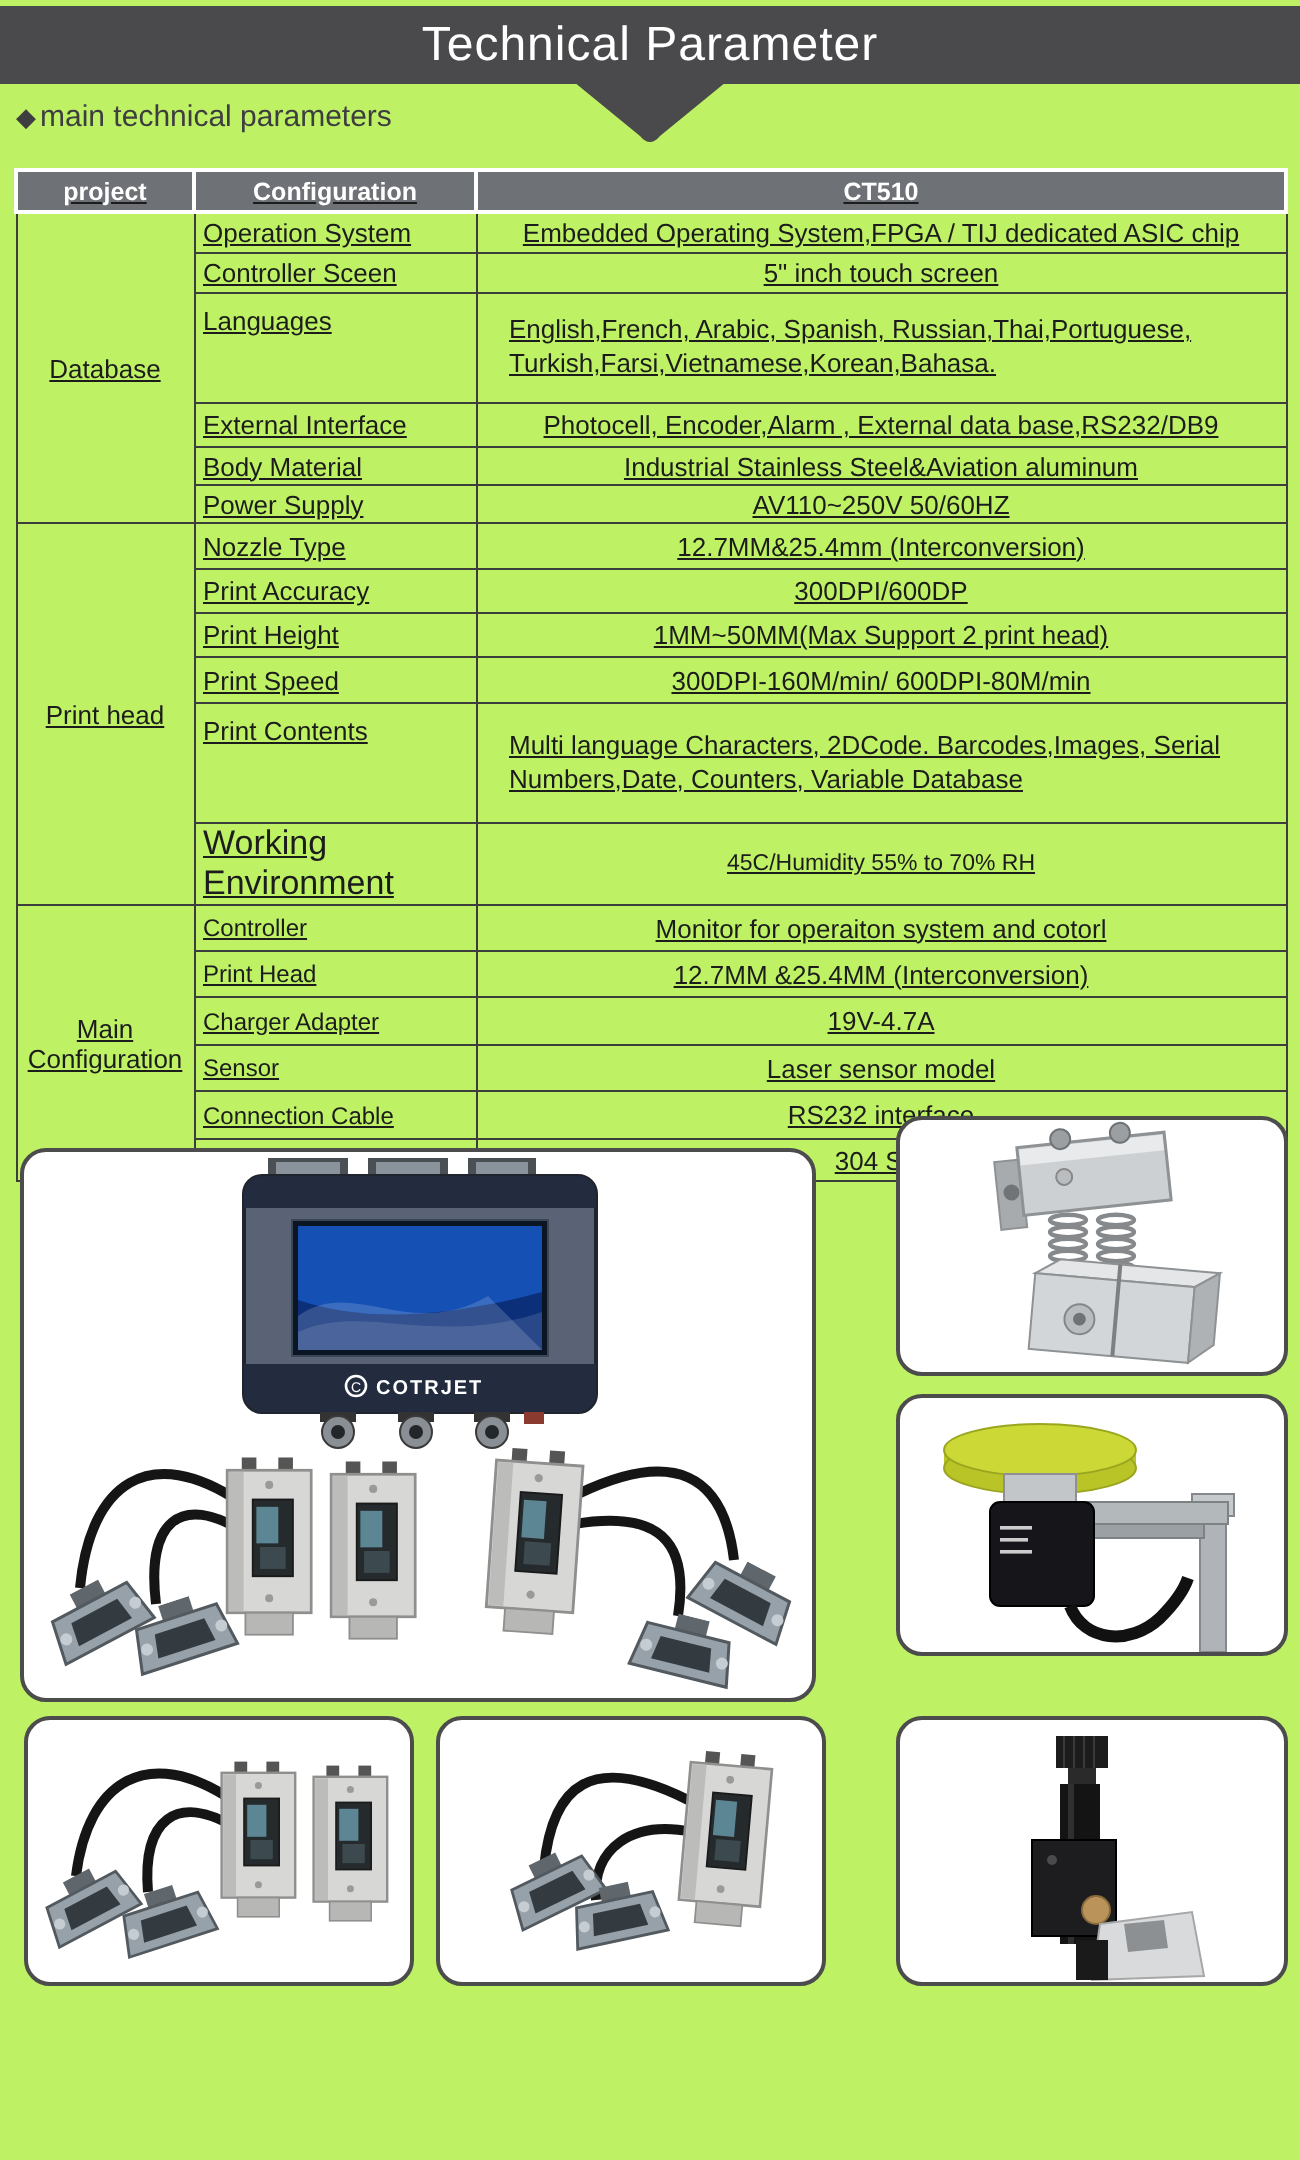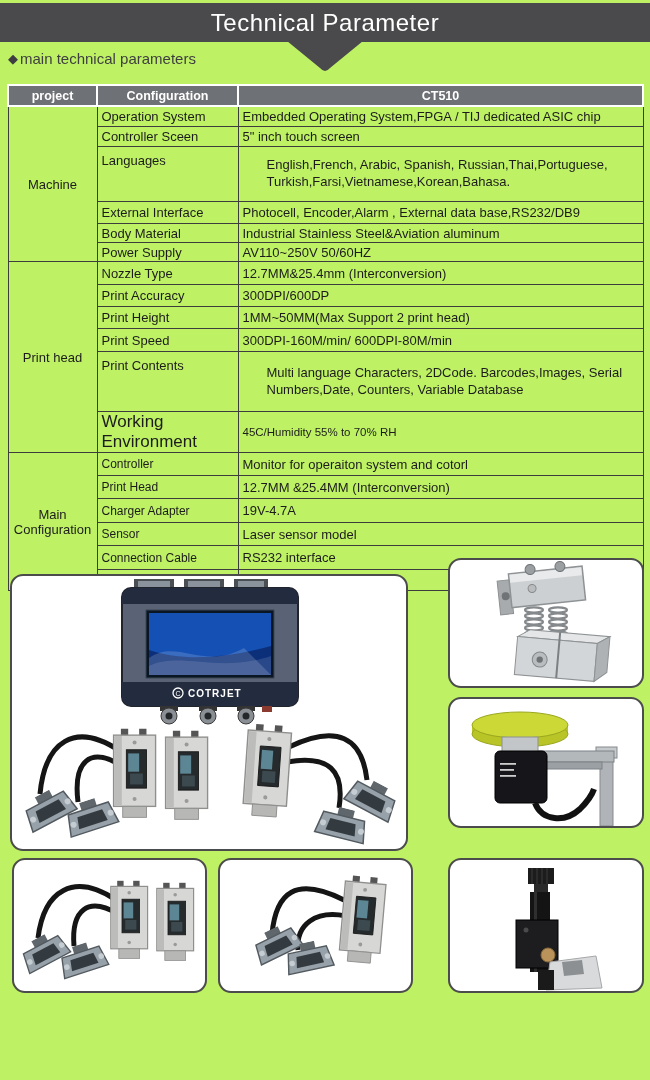--- a/index.html
+++ b/index.html
@@ -11,28 +11,28 @@
              display:flex;align-items:center;justify-content:center;}
   .title-bar span{color:#fff;font-size:24px;letter-spacing:.5px;}
   .title-pointer{position:absolute;left:287px;top:41px;}
 
   .section-label{position:absolute;left:8px;top:50px;font-size:15px;color:#3e3e40;
                  display:flex;align-items:center;gap:2px;}
   .section-label .bullet{font-size:13px;}
 
   
   .spec-table{position:absolute;left:7px;top:84px;width:637px;border-collapse:collapse;
-              table-layout:fixed;}
+              table-layout:fixed;text-decoration:underline;}
   .spec-table th{background:#6e7175;color:#fff;font-size:12.5px;font-weight:bold;
                  border:2px solid #ffffff;height:19px;padding:0;}
   .spec-table td{border:1.5px solid #3d3d3d;padding:0 4px;font-size:13px;vertical-align:middle;}
   .gcell{text-align:center;font-size:13px;padding:0 2px;}
   .pcell{text-align:left;padding-left:10px;font-size:13.5px;}
-  .vcell{text-align:left;}
-  .left .vcell{text-align:left;padding-left:28px;line-height:1.3;}
+  .vcell{text-align:center;}
+  .left .vcell{text-align:left;padding-left:16px;line-height:1.3;}
   tr.g3 .pcell{font-size:12px;}
   tr.g3 .vcell{font-size:13px;}
   tr.sm .pcell{font-size:17px;margin-left:24px;}
   tr.sm .vcell{font-size:11.5px;}
   .h18 td{height:18px}.h19 td{height:19px}.h20 td{height:20px}.h21 td{height:21px}
   .h22 td{height:22px}.h23 td{height:23px}.h48 td{height:48px}.h53 td{height:53px}
 
   
   .pbox{position:absolute;background:#fff;border:2px solid #4c4c4c;border-radius:13px;
         overflow:hidden;}
@@ -94,21 +94,21 @@
       </colgroup>
     <thead>
       <tr>
         <th>project</th>
         <th>Configuration</th>
         <th>CT510</th>
       </tr>
     </thead>
     <tbody>
       <tr class="h19">
-        <td class="gcell" rowspan="6">Machine</td>
+        <td class="gcell" rowspan="6">Database</td>
         <td class="pcell">Operation System</td>
         <td class="vcell">Embedded Operating System,FPGA / TIJ dedicated ASIC chip</td>
       </tr>
       <tr class="h19">
         <td class="pcell">Controller Sceen</td>
         <td class="vcell">5" inch touch screen</td>
       </tr>
       <tr class="h48 left">
         <td class="pcell" style="vertical-align:top;padding-top:6px;">Languages</td>
         <td class="vcell">English,French, Arabic, Spanish, Russian,Thai,Portuguese, Turkish,Farsi,Vietnamese,Korean,Bahasa.</td>

